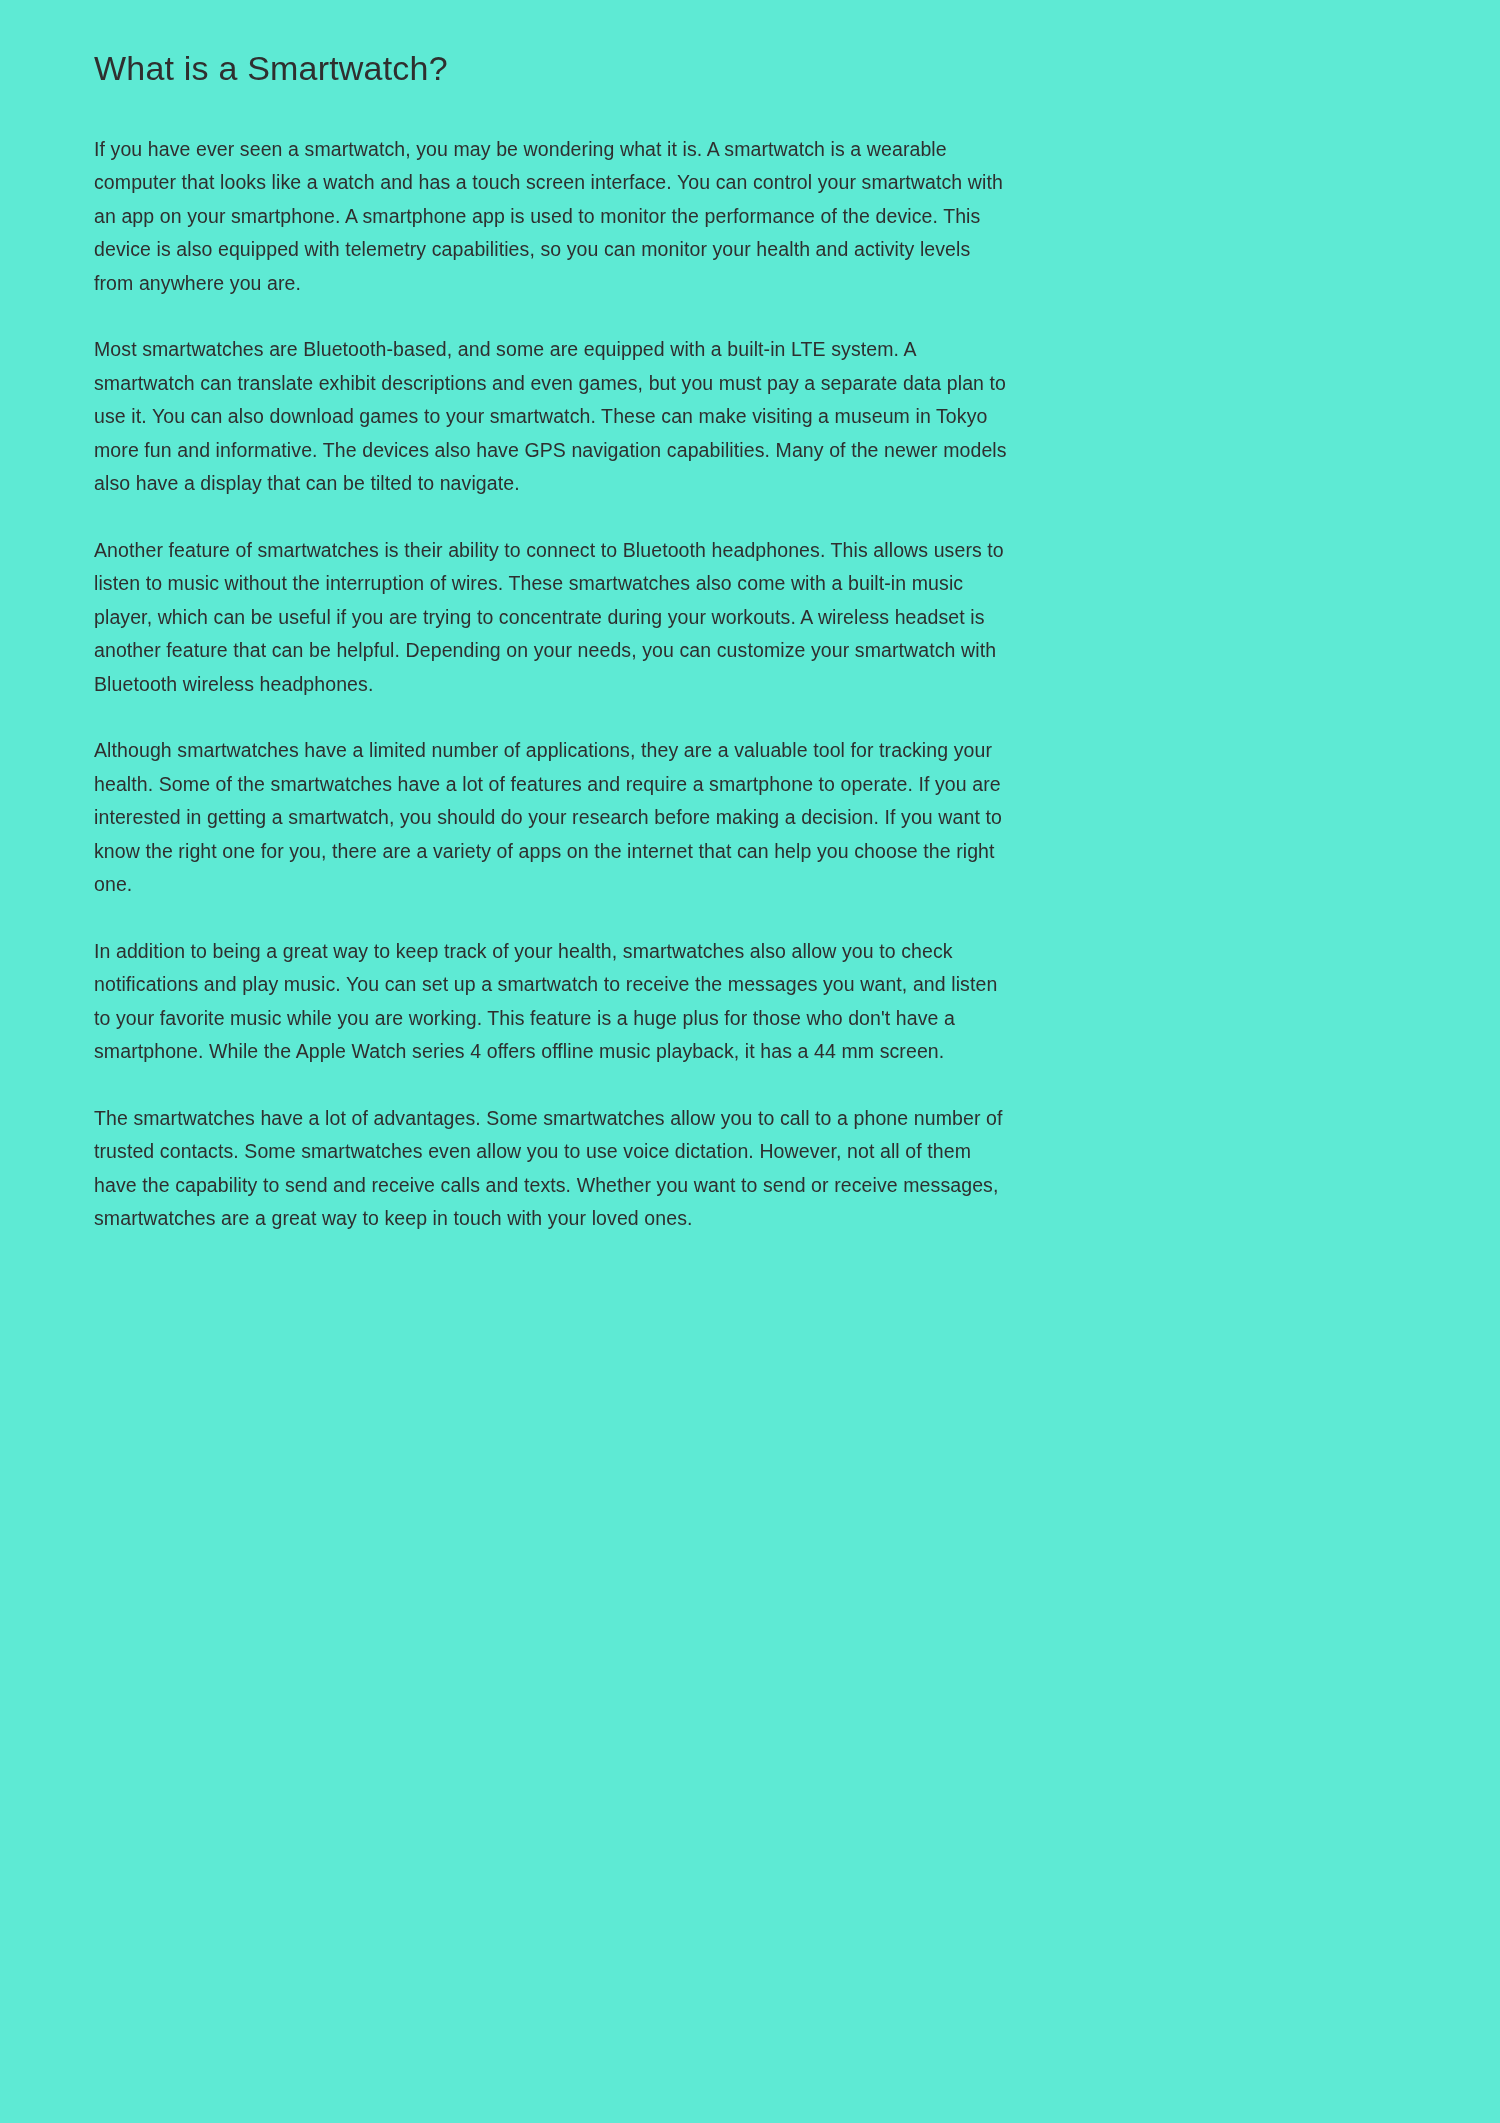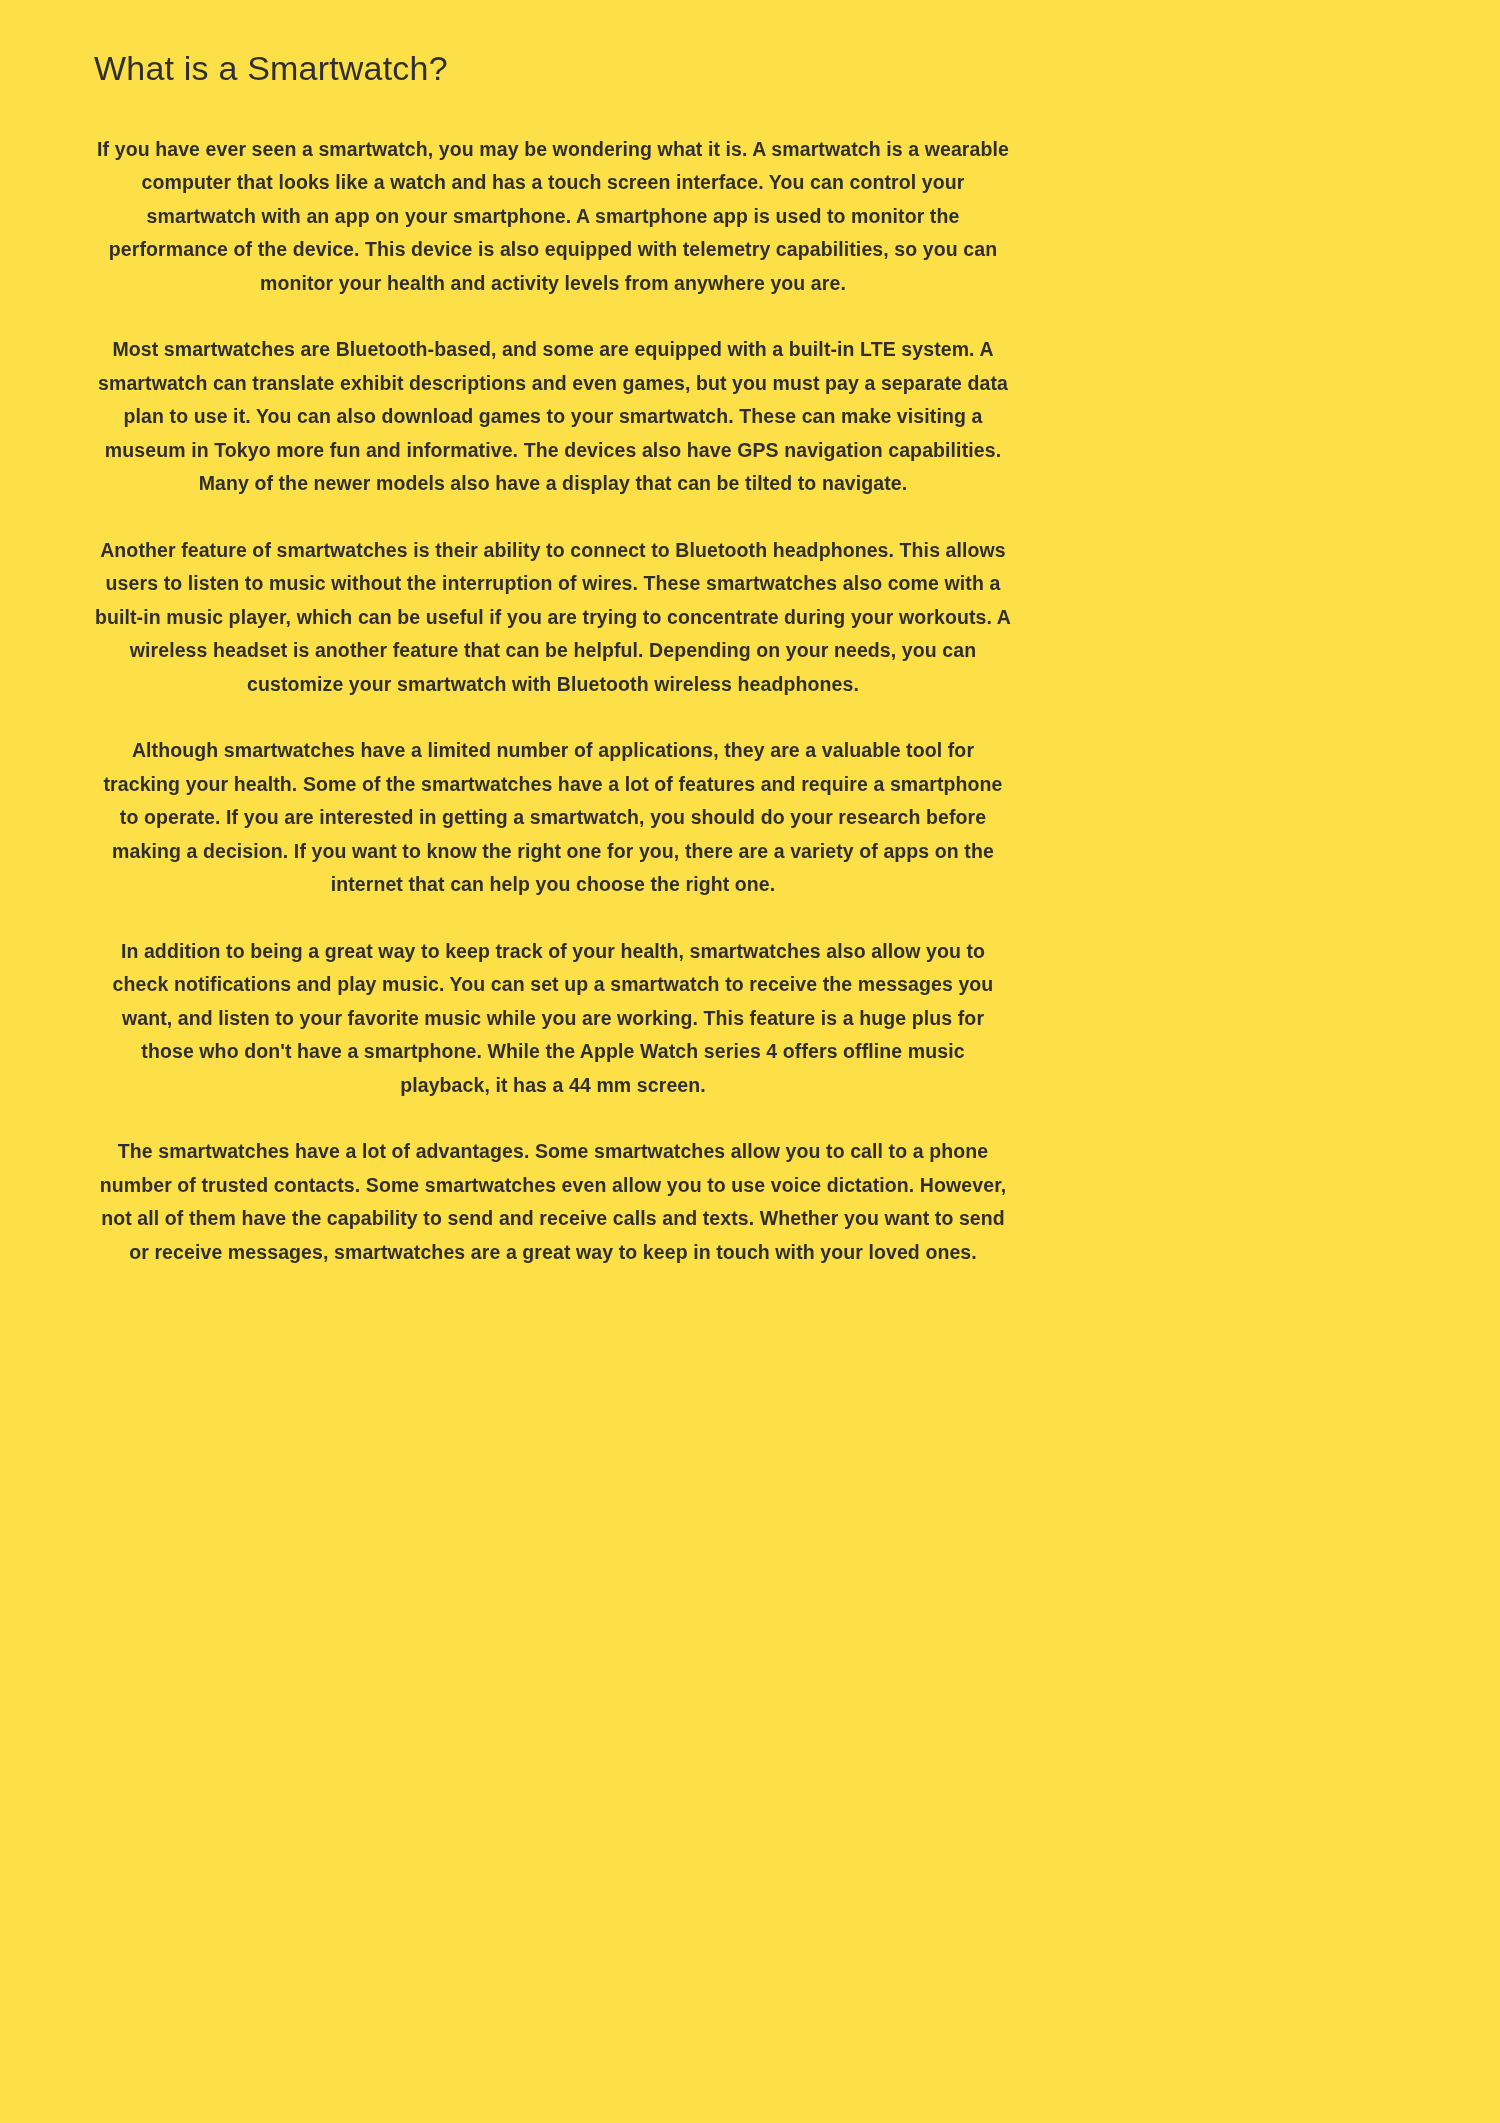--- a/index.html
+++ b/index.html
@@ -12,38 +12,37 @@
     height: 2123px;
     font-family: "Liberation Sans", "DejaVu Sans", sans-serif;
     color: #2f2f2f;
     -webkit-font-smoothing: antialiased;
   }
   .page {
     box-sizing: border-box;
     width: 1500px;
     min-height: 2123px;
     padding: 48px 488px 60px 94px;
-    background: #fde047;
+    background: #5eead4;
   }
   .doc-title {
     font-size: 34px;
     font-weight: 400;
     line-height: 1.2;
     margin: 0 0 44px 0;
     color: #2f2f2f;
     letter-spacing: 0.2px;
   }
   .doc-paragraph {
     font-size: 19.5px;
-    font-weight: 700;
+    font-weight: 400;
     line-height: 33.5px;
     margin: 0 0 33px 0;
     color: #2f2f2f;
     letter-spacing: 0.1px;
-    text-align: center;
   }
 </style>
 </head>
 <body>
 
 <div class="page">
   <h1 class="doc-title">What is a Smartwatch?</h1>
 
   <p class="doc-paragraph">If you have ever seen a smartwatch, you may be wondering what it is. A smartwatch is a wearable computer that looks like a watch and has a touch screen interface. You can control your smartwatch with an app on your smartphone. A smartphone app is used to monitor the performance of the device. This device is also equipped with telemetry capabilities, so you can monitor your health and activity levels from anywhere you are.</p>
 

